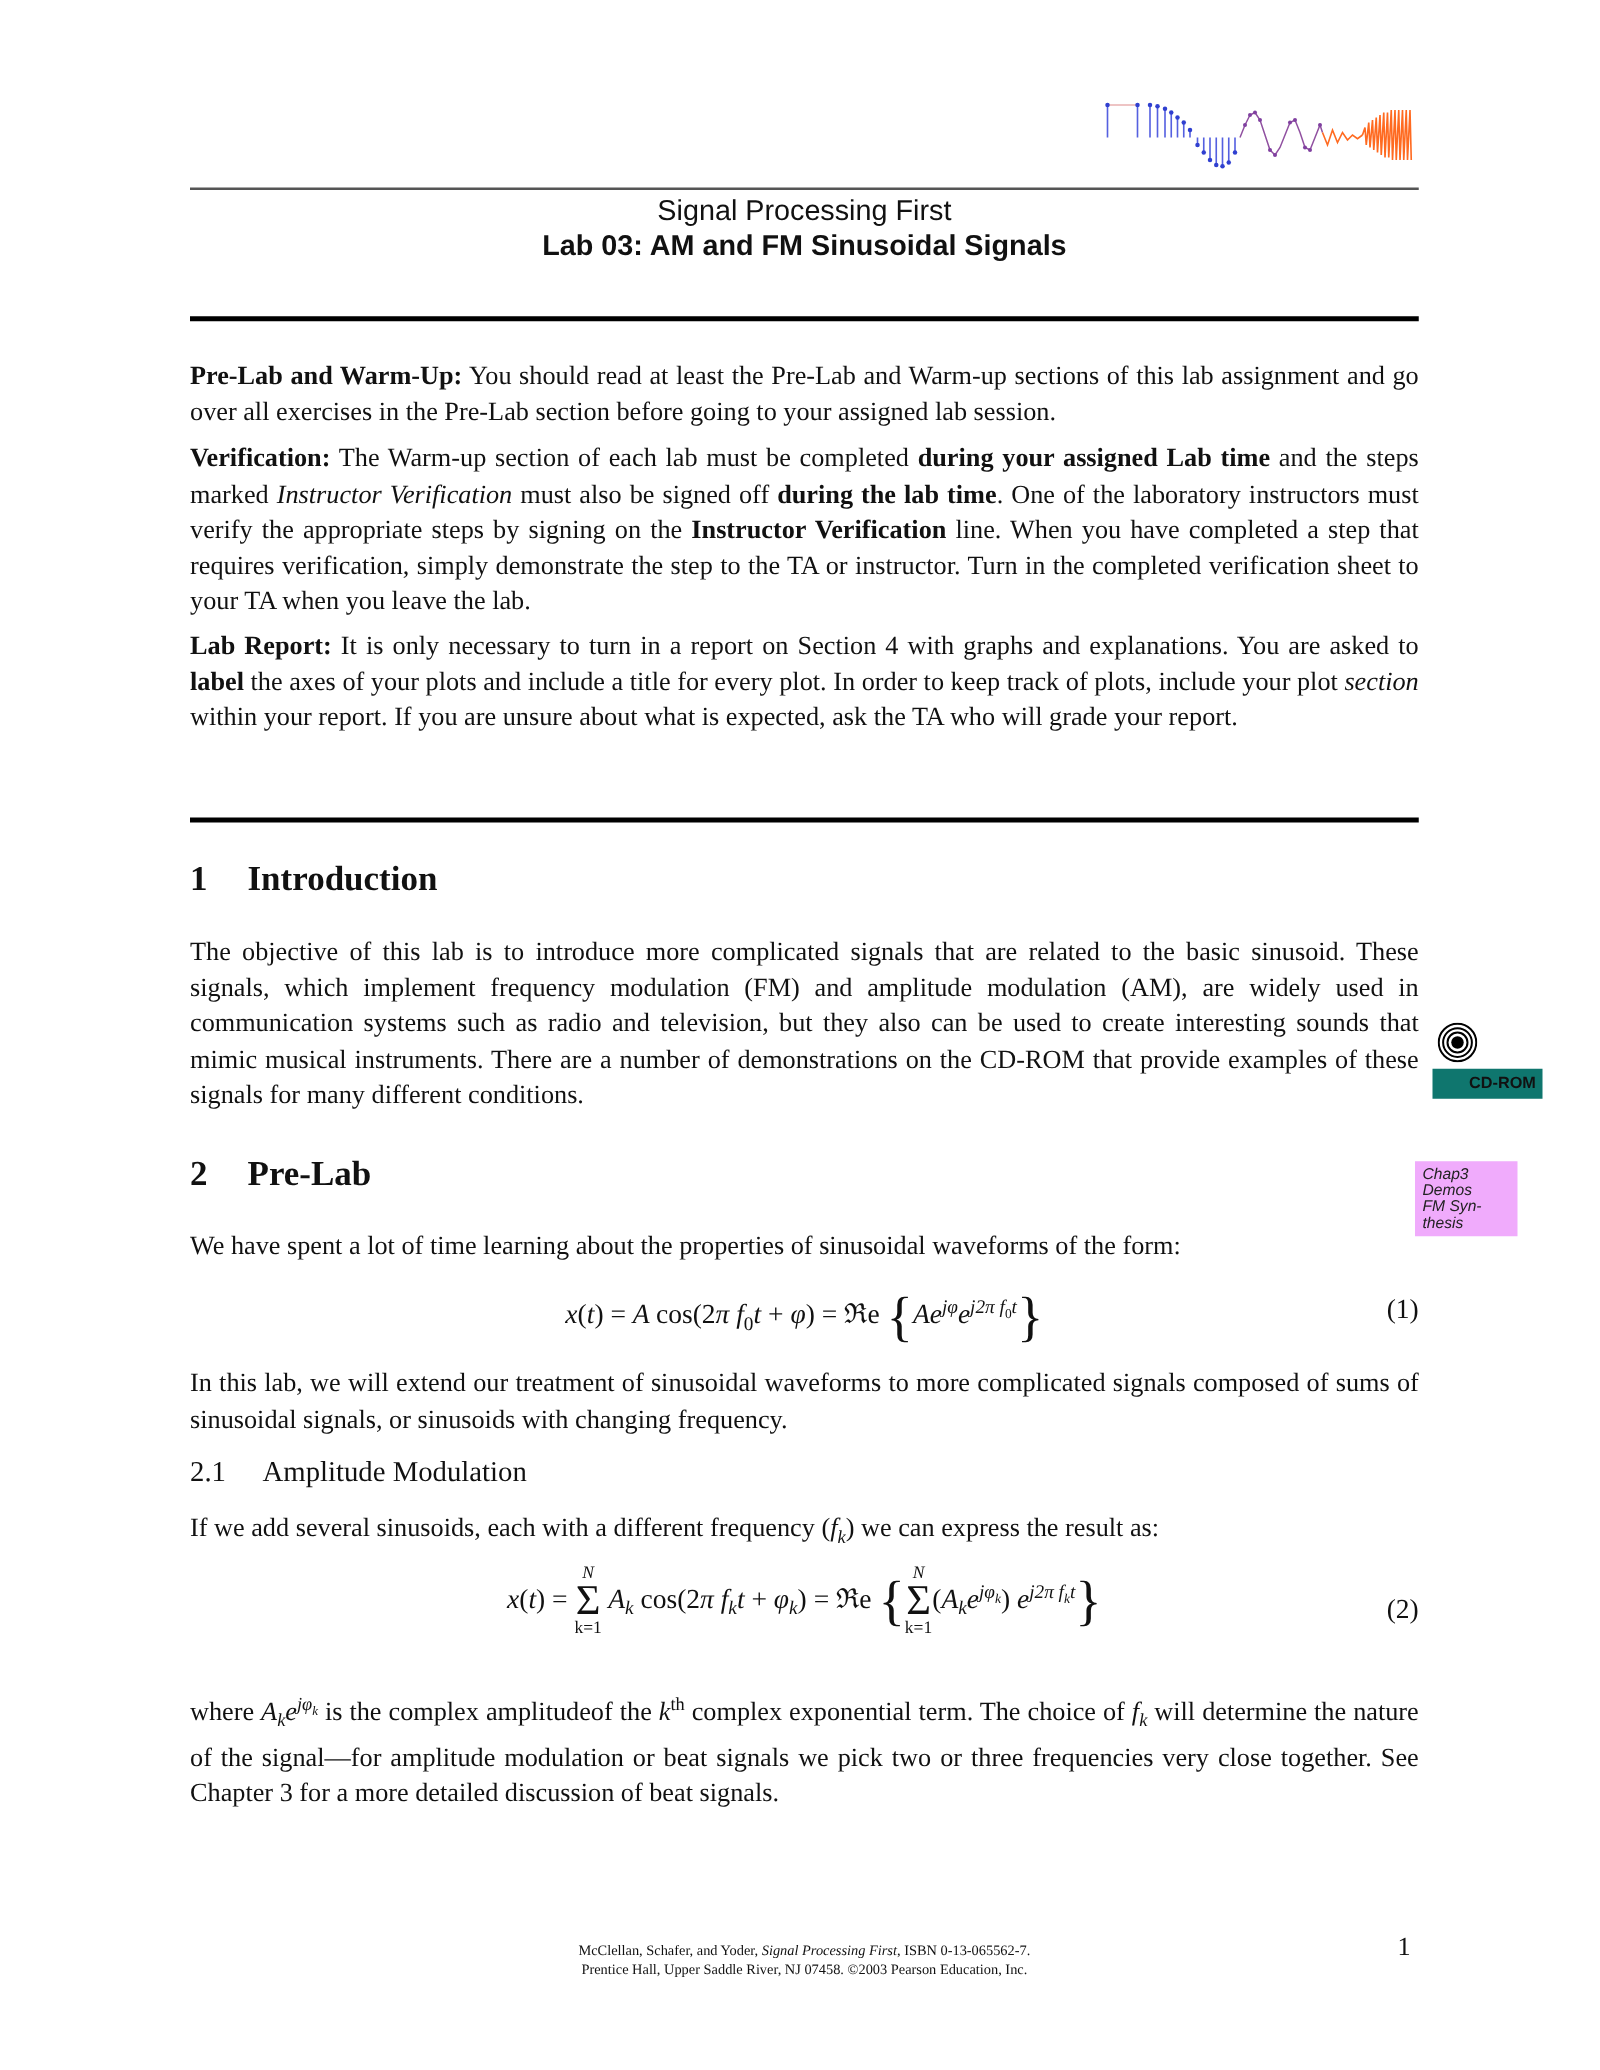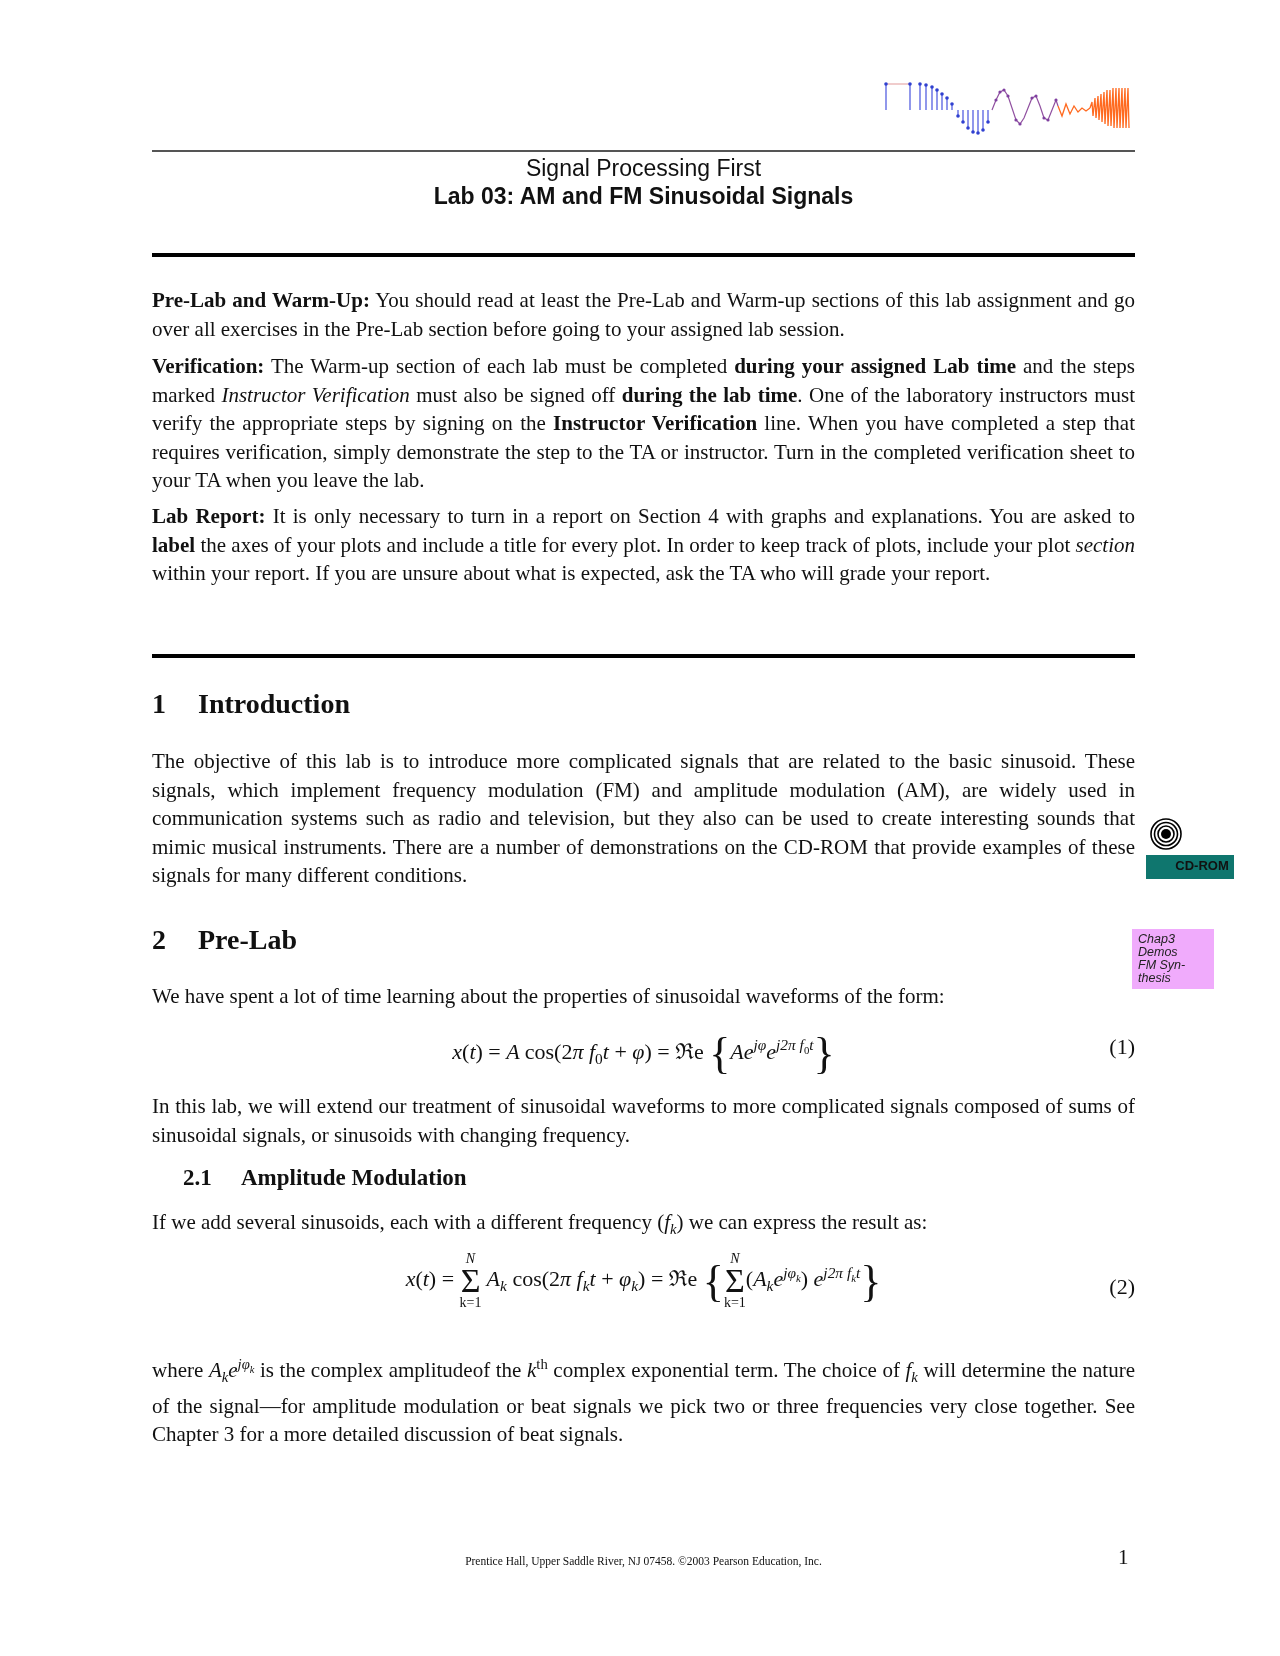--- a/index.html
+++ b/index.html
@@ -10,21 +10,21 @@
   .rule-thin { left:152px; width:983px; height:2px; background:#555; }
   .rule-thick { left:152px; width:983px; height:4px; background:#000; }
   .title-wrap { left:152px; width:983px; text-align:center;
                 font-family:"Liberation Sans", sans-serif; }
   .title1 { font-size:23px; line-height:28px; }
   .title2 { font-size:23px; line-height:28px; font-weight:bold; }
   .para { left:152px; width:983px; font-size:21px; line-height:28.5px; text-align:justify; }
   .para b { font-weight:bold; }
   .h1 { left:152px; font-size:28px; font-weight:bold; }
   .h1 .num { display:inline-block; width:46px; }
-  .h2 { left:152px; font-size:23px; font-weight:bold;margin-left:31px; }
+  .h2 { left:152px; font-size:23px; font-weight:normal; }
   .h2 .num { display:inline-block; width:58px; }
   .eq { left:152px; width:983px; font-size:22px; font-style:italic; }
   .eq .body { position:absolute; text-align:center; width:983px; left:0; }
   .eq .eqnum { position:absolute; right:0; font-style:normal; }
   .m { font-style:normal; }
   sup, sub { font-size:70%; }
   .cd-icon { left:1150px; top:818px; width:32px; height:32px; }
   .cd-label { left:1146px; top:855px; width:64px; height:24px; background:#0f766e;
               font-family:"Liberation Sans", sans-serif; font-weight:bold; font-size:13px;
               text-align:center; line-height:22px;padding-left:24px; }
@@ -175,15 +175,16 @@
     <span class="brace">{</span><span class="sum"><span class="top">N</span><span class="sig">Σ</span><span class="bot m">k=1</span></span><span class="m">(</span>A<sub>k</sub>e<sup>jφ<sub>k</sub></sup><span class="m">)</span> e<sup>j2π f<sub>k</sub>t</sup><span class="brace">}</span>
   </div>
   <span class="eqnum" style="top:26px;">(2)</span>
 </div>
 
 <div class="abs para" style="top:1350px;">
   <span>where </span><i>A<sub>k</sub>e<sup>jφ<sub>k</sub></sup></i><span> is the complex amplitudeof the </span><i>k<sup class="m">th</sup></i><span> complex exponential term. The choice of </span><i>f<sub>k</sub></i><span> will determine the nature of the signal—for amplitude modulation or beat signals we pick two or three frequencies very close together. See Chapter 3 for a more detailed discussion of beat signals.</span>
 </div>
 
 <div class="abs footer">
+  <div><span>McClellan, Schafer, and Yoder, </span><i>Signal Processing First</i><span>, ISBN 0-13-065562-7.</span></div>
   <div>Prentice Hall, Upper Saddle River, NJ 07458. ©2003 Pearson Education, Inc.</div>
 </div>
 <div class="abs pagenum">1</div>
 
 </body></html>

